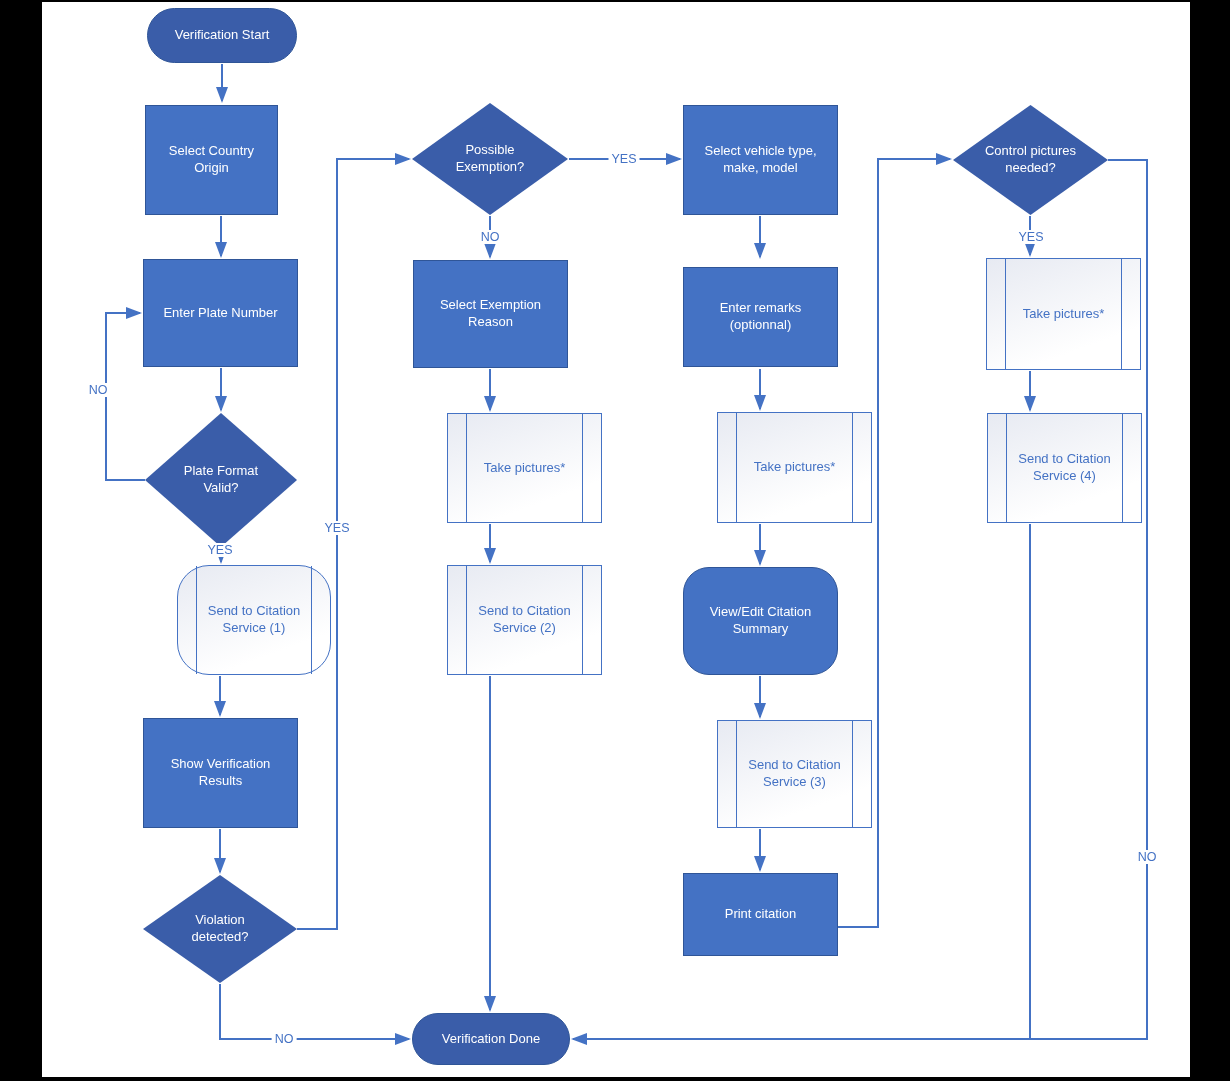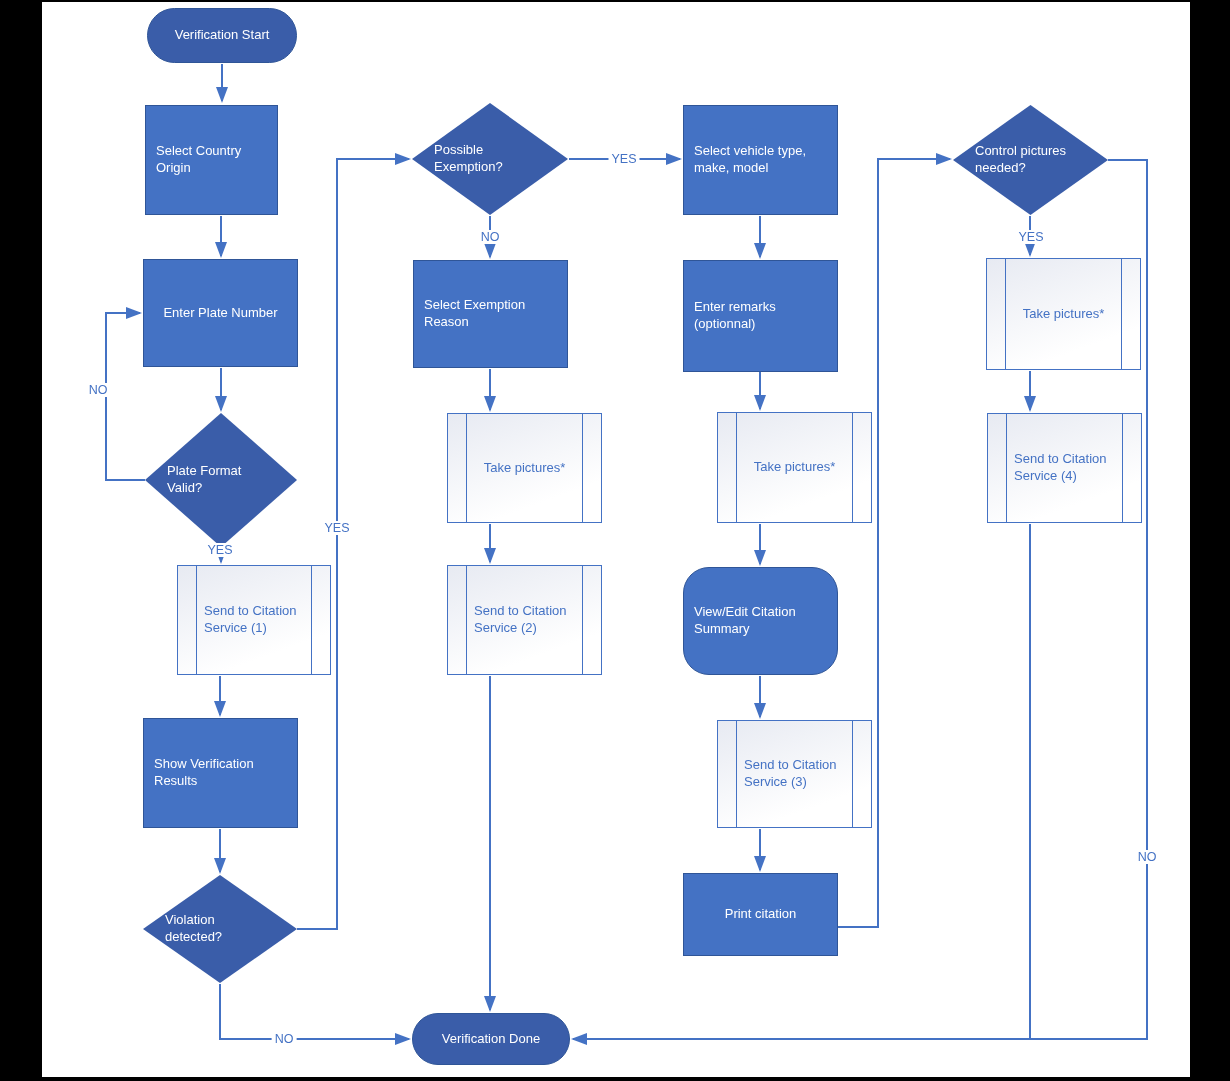--- a/index.html
+++ b/index.html
@@ -37,21 +37,21 @@
   }
   .connector-layer path{
     fill:none;
     stroke:var(--connector);
     stroke-width:2;
   }
   #arrowhead path{fill:var(--connector);stroke:none;}
   .node{
     position:absolute;
     display:flex;align-items:center;justify-content:center;
-    text-align:left;
+    text-align:center;
     box-sizing:border-box;
     font-size:13px;line-height:1.3;
   }
   .node .lbl{display:block;}
   .process{
     background:var(--process-fill);
     border:1px solid var(--process-border);
     color:#fff;
     padding:4px 10px;
   }
@@ -186,21 +186,21 @@
     </div>
 
   <div class="node process" style="left:143px;top:259px;width:155px;height:108px;">
     <span class="lbl">Enter Plate Number</span>
     </div>
 
   <div class="node decision" style="left:145px;top:413px;width:152px;height:134px;">
     <span class="lbl">Plate Format Valid?</span>
     </div>
 
-  <div class="node subprocess" style="left:143px;top:565px;width:154px;height:110px;">
+  <div class="node subprocess" style="left:143px;top:565px;width:154px;height:110px;border-radius:32px;">
     <span class="bar left"></span>
     <span class="bar right"></span>
     <span class="lbl">Send to Citation Service (1)</span>
     </div>
 
   <div class="node process" style="left:143px;top:718px;width:155px;height:110px;">
     <span class="lbl">Show Verification Results</span>
     </div>
 
   <div class="node decision" style="left:412px;top:103px;width:156px;height:112px;">
@@ -224,21 +224,21 @@
   <div class="node subprocess" style="left:413px;top:565px;width:155px;height:110px;">
     <span class="bar left"></span>
     <span class="bar right"></span>
     <span class="lbl">Send to Citation Service (2)</span>
     </div>
 
   <div class="node process" style="left:683px;top:105px;width:155px;height:110px;">
     <span class="lbl">Select vehicle type, make, model</span>
     </div>
 
-  <div class="node process" style="left:683px;top:260px;width:155px;height:112px;">
+  <div class="node process" style="left:683px;top:267px;width:155px;height:100px;">
     <span class="lbl">Enter remarks (optionnal)</span>
     </div>
 
   <div class="node subprocess" style="left:683px;top:412px;width:155px;height:111px;">
     <span class="bar left"></span>
     <span class="bar right"></span>
     <span class="lbl">Take pictures*</span>
     </div>
 
   <div class="node process" style="left:683px;top:567px;width:155px;height:108px;border-radius:26px;">

